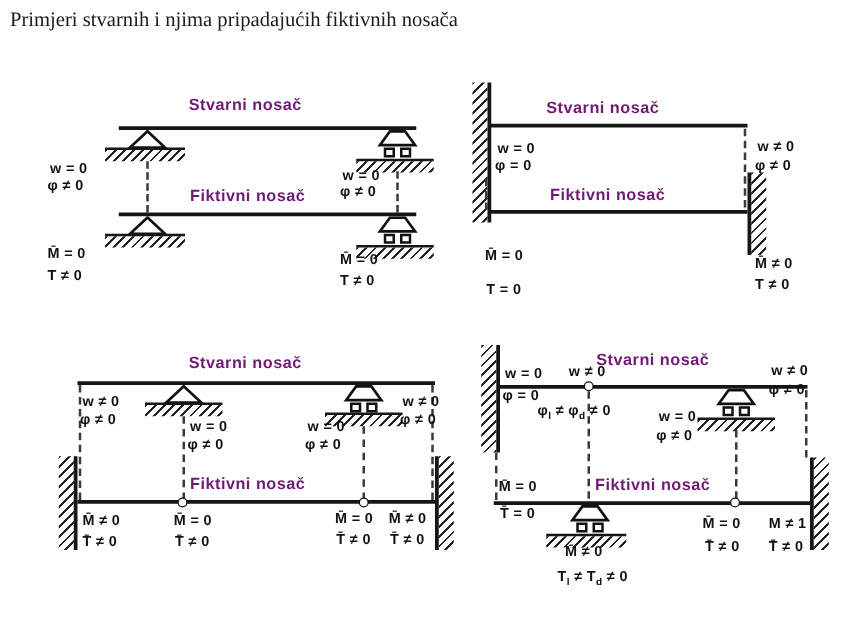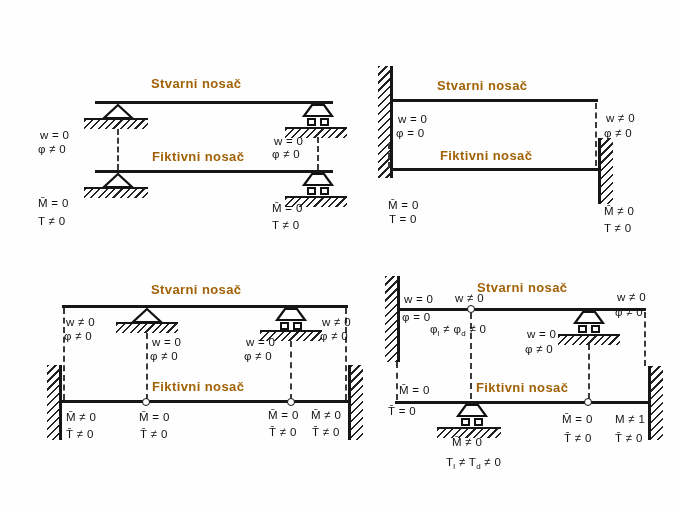--- a/index.html
+++ b/index.html
@@ -1,40 +1,41 @@
 <!DOCTYPE html>
 <html><head>
 <meta charset="utf-8">
 <style>
   html,body{margin:0;padding:0;background:#fff;}
   #page{position:relative;width:680px;height:506px;background:#fefefe;
         font-family:"Liberation Sans",sans-serif;color:#151515;overflow:hidden;}
   .t{position:absolute;left:8px;top:6px;font-family:"Liberation Serif",serif;
      font-size:16.5px;color:#1c1c1c;white-space:nowrap;}
   .bt{position:absolute;font-weight:bold;font-size:13px;letter-spacing:.4px;
-      color:#a16207;white-space:nowrap;}
-  .cond{position:absolute;font-weight:normal;font-size:11.5px;letter-spacing:.3px;
+      color:#701a75;white-space:nowrap;}
+  .cond{position:absolute;font-weight:bold;font-size:11.5px;letter-spacing:.3px;
         color:#111;white-space:nowrap;line-height:1;text-align:right;}
   .sb{font-size:8px;vertical-align:-3px;}
   .beam{position:absolute;height:3px;background:#161616;}
   .dash{position:absolute;width:0;border-left:2px dashed #3a3a3a;}
   .ghatch{position:absolute;height:9px;border-top:2.5px solid #161616;
           background:repeating-linear-gradient(135deg,#222 0 1.6px,transparent 1.6px 5.2px);}
   .wh{position:absolute;background:repeating-linear-gradient(135deg,#222 0 1.6px,transparent 1.6px 5.6px);}
   .whl{border-right:3px solid #161616;}
   .whr{border-left:3px solid #161616;}
   .hinge{position:absolute;width:6px;height:6px;border:1.5px solid #111;
          border-radius:50%;background:#fff;}
   .sup{position:absolute;line-height:0;}
 </style>
 </head>
 <body>
 
 <div id="page">
 
+  <div class="t">Primjeri stvarnih i njima pripadajućih fiktivnih nosača</div>
 
   <div class="bt" style="left:151px;top:76px">Stvarni nosač</div>
   <div class="beam" style="left:95px;top:101px;width:238px"></div>
   <div class="sup" style="left:101px;top:104px">
     <svg width="34" height="16">
         <path d="M17 1 L31 14 H3 Z" fill="#fff" stroke="#111" stroke-width="2.2"></path>
       </svg>
   </div>
   <div class="ghatch" style="left:84px;top:118px;width:64px"></div>
   <div class="sup" style="left:298px;top:104px">
@@ -78,21 +79,21 @@
   <div class="dash" style="left:595px;top:103px;height:63px"></div>
   <div class="dash" style="left:388px;top:143px;height:25px"></div>
   <div class="bt" style="left:440px;top:148px">Fiktivni nosač</div>
   <div class="beam" style="left:392px;top:168px;width:206px"></div>
   <div class="wh whr" style="left:598px;top:138px;width:12px;height:66px"></div>
   <span class="cond" style="left:398px;top:114px">w = 0</span>
   <span class="cond" style="left:396px;top:128px">φ = 0</span>
   <span class="cond" style="left:606px;top:113px">w ≠ 0</span>
   <span class="cond" style="left:604px;top:128px">φ ≠ 0</span>
   <span class="cond" style="left:388px;top:200px">M̄ = 0</span>
-  <span class="cond" style="left:389px;top:214px">T = 0</span>
+  <span class="cond" style="left:389px;top:227px">T = 0</span>
   <span class="cond" style="left:604px;top:206px">M̄ ≠ 0</span>
   <span class="cond" style="left:604px;top:223px">T ≠ 0</span>
 
   <div class="bt" style="left:151px;top:282px">Stvarni nosač</div>
   <div class="beam" style="left:62px;top:305px;width:286px"></div>
   <div class="dash" style="left:63px;top:308px;height:92px"></div>
   <div class="sup" style="left:130px;top:308px">
     <svg width="34" height="16">
         <path d="M17 1 L31 14 H3 Z" fill="#fff" stroke="#111" stroke-width="2.2"></path>
       </svg>
@@ -162,21 +163,21 @@
     <svg width="40" height="24">
         <path d="M14 1 H26 L34 12 H6 Z" fill="#fff" stroke="#111" stroke-width="2.2"></path>
         <rect x="10" y="15" width="7" height="6" fill="#fff" stroke="#111" stroke-width="2"></rect>
         <rect x="23" y="15" width="7" height="6" fill="#fff" stroke="#111" stroke-width="2"></rect>
       </svg>
   </div>
   <div class="ghatch" style="left:437px;top:427px;width:64px"></div>
   <div class="hinge" style="left:584px;top:398px"></div>
   <div class="wh whr" style="left:648px;top:366px;width:12px;height:74px"></div>
   <span class="cond" style="left:399px;top:385px">M̄ = 0</span>
-  <span class="cond" style="left:388px;top:406px">T̄ = 0</span>
+  <span class="cond" style="left:400px;top:406px">T̄ = 0</span>
   <span class="cond" style="left:452px;top:437px">M̄ ≠ 0</span>
   <span class="cond" style="left:446px;top:457px"><span>T</span><span class="sb">l</span><span> ≠ T</span><span class="sb">d</span><span> ≠ 0</span></span>
   <span class="cond" style="left:562px;top:414px">M̄ = 0</span>
   <span class="cond" style="left:564px;top:433px">T̄ ≠ 0</span>
   <span class="cond" style="left:615px;top:414px">M ≠ 1</span>
   <span class="cond" style="left:615px;top:433px">T̄ ≠ 0</span>
 
 </div>
 
 </body></html>

